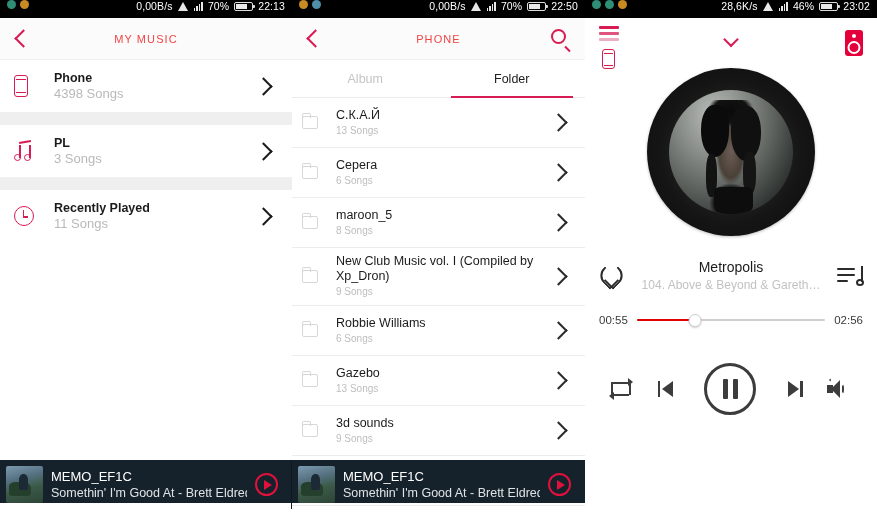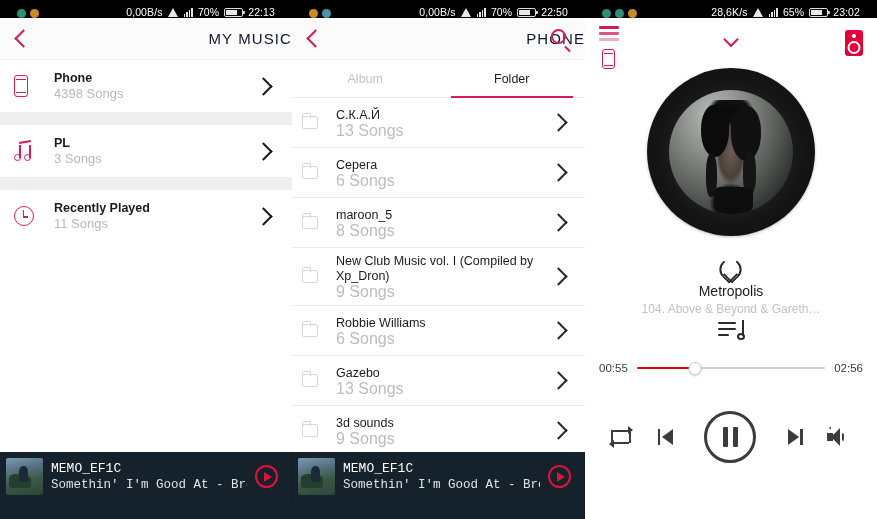--- a/index.html
+++ b/index.html
@@ -11,21 +11,21 @@
   }
   .screen { position: relative; width: 877px; height: 519px; display:flex; }
   .panel { position: relative; height: 519px; background:#fff; overflow:hidden; }
   .panel-left   { width: 292px; }
   .panel-mid    { width: 293px; }
   .panel-right  { width: 292px; }
 
   
   .statusbar {
     height: 18px; background:#000; color:#fff;
-    display:flex; align-items:flex-end; padding:0 17px;
+    display:flex; align-items:flex-start; padding:0 7px;
     font-size: 10.5px; letter-spacing:.1px;
   }
   .sb-left { display:flex; gap:4px; align-items:center; }
   .sb-dot { width:9px; height:9px; border-radius:50%; display:block; }
   .sb-right { margin-left:auto; display:flex; align-items:center; gap:5px; }
   .sb-speed { font-size:10.5px; }
   .sb-wifi { width:11px; height:9px; position:relative; display:inline-block; }
   .sb-wifi:before{
     content:""; position:absolute; left:0; bottom:0; width:0;height:0;
     border-left:5.5px solid transparent; border-right:5.5px solid transparent;
@@ -41,22 +41,22 @@
   .sb-batt:after{content:"";position:absolute;right:-3px;top:2.5px;width:2px;height:3px;background:#ddd;border-radius:0 1px 1px 0;}
   .sb-batt i{display:block;height:100%;width:70%;background:#e8e8e8;}
 
   
   .appbar {
     height: 42px; display:flex; align-items:center;
     background:#fcfbfb; position:relative;
     border-bottom:1px solid #f2f0f0;
   }
   .appbar .title {
-    position:absolute; left:0; right:0; text-align:right;
-    color:#0f172a; font-size:15px; letter-spacing:1.1px;
+    position:absolute; left:0; right:0; text-align:center;
+    color:#ef4444; font-size:11px; letter-spacing:1.1px;
   }
   .ic-back {
     width:34px; height:42px; display:flex; align-items:center; justify-content:center;
     position:relative; z-index:2; margin-left:6px;
   }
   .ic-back:before{
     content:""; width:11px;height:11px;border-left:2px solid #d81b53;border-bottom:2px solid #d81b53;
     transform:rotate(45deg);
   }
   .ic-search{ position:absolute; right:14px; z-index:2; width:20px;height:20px; }
@@ -98,21 +98,21 @@
   .tab.active:after{ content:""; position:absolute; left:12px;right:12px;bottom:0;height:2px;background:#d81b53; }
 
   
   .m-row{ display:flex; align-items:center; min-height:50px; padding:0 14px 0 10px; border-bottom:1px solid #ececec; background:#fff; }
   .m-row.tall{ min-height:58px; }
   .m-ic{ width:34px; display:flex; align-items:center; }
   .i-folder{ width:16px;height:13px;border:1.4px solid #d7d7d7;border-radius:2px;position:relative; }
   .i-folder:before{content:"";position:absolute;left:-1.4px;top:-4px;width:7px;height:4px;border:1.4px solid #d7d7d7;border-bottom:none;border-radius:2px 2px 0 0;}
   .m-txt{ flex:1; padding-right:6px; }
   .m-t1{ font-size:12.5px; color:#1b1b1b; line-height:15px; }
-  .m-t2{ font-size:16px; color:#bdbdbd; line-height:14px; margin-top:1px; }
+  .m-t2{ font-size:10px; color:#bdbdbd; line-height:14px; margin-top:1px; }
 
   
   .p-bar{ height:44px; position:relative; display:flex; align-items:center; }
   .ic-hamb{ position:absolute; left:14px; top:8px; width:20px; }
   .ic-hamb i{ display:block; height:3px; background:#d81b53; border-radius:1px; margin-bottom:3px; }
   .ic-hamb i:nth-child(1){ width:20px; }
   .ic-hamb i:nth-child(2){ width:20px; background:#e0557f; }
   .ic-hamb i:nth-child(3){ width:20px; background:#edaec3; }
   .ic-phone2{ position:absolute; left:17px; top:31px; width:13px;height:20px;border:1.7px solid #d81b53;border-radius:3px; }
   .ic-phone2:before{content:"";position:absolute;left:1px;right:1px;top:2.5px;bottom:2.5px;border-top:1.3px solid #d81b53;border-bottom:1.3px solid #d81b53;}
@@ -141,21 +141,21 @@
       radial-gradient(ellipse 46% 20% at 50% 9%, #0a0a0a 0%, #121212 55%, rgba(20,20,20,0) 72%),
       radial-gradient(ellipse 30% 40% at 50% 45%, #6b5d55 0%, #4a4038 58%, rgba(60,52,46,0) 75%),
       radial-gradient(ellipse 40% 22% at 50% 90%, #090909 0%, #131313 60%, rgba(18,18,18,0) 78%);
   }
   .art .hairL{ position:absolute; left:26%; top:12%; width:22%; height:42%; border-radius:46% 40% 50% 50%; background:#0b0b0b; }
   .art .hairR{ position:absolute; left:50%; top:13%; width:24%; height:44%; border-radius:40% 46% 50% 50%; background:#101010; }
   .art .armL{ position:absolute; left:30%; top:52%; width:9%; height:34%; border-radius:40%; background:#131313; }
   .art .armR{ position:absolute; left:60%; top:50%; width:10%; height:34%; border-radius:40%; background:#151515; }
   .art .skirt{ position:absolute; left:36%; top:78%; width:32%; height:22%; border-radius:18% 18% 30% 30%; background:#0d0d0d; }
 
-  .meta{ display:flex; align-items:center; margin-top:22px; padding:0 14px;flex-direction:column; }
+  .meta{ display:flex; align-items:center; margin-top:22px; padding:0 14px; }
   .ic-heart{ width:26px;height:24px; position:relative; flex:none; }
   .ic-heart:before,.ic-heart:after{
     content:""; position:absolute; top:4px; width:11px;height:16px;
     border:2px solid #2b2b2b; border-radius:11px 11px 0 0;
   }
   .ic-heart:before{ left:2px; border-right:none; transform:rotate(-45deg); border-radius:11px 0 0 0; }
   .ic-heart:after{ left:10px; border-left:none; transform:rotate(45deg); border-radius:0 11px 0 0; }
   .meta-txt{ flex:1; text-align:center; padding:0 6px; overflow:hidden; }
   .m-title{ font-size:14px; color:#1b1b1b; line-height:19px; }
   .m-sub{ font-size:12px; color:#c2c2c2; line-height:17px; white-space:nowrap; overflow:hidden; text-overflow:ellipsis; }
@@ -197,22 +197,22 @@
 
   .ic-vol{ width:26px;height:22px;position:relative; }
   .ic-vol i{ position:absolute; left:0; top:7px; width:6px;height:8px;background:#3c3c3c; }
   .ic-vol s{ position:absolute; left:4px; top:2px; width:0;height:0;border-top:9px solid transparent;border-bottom:9px solid transparent;border-right:9px solid #3c3c3c; }
   .ic-vol b{ position:absolute; border:2px solid #3c3c3c; border-radius:50%; border-left-color:transparent;border-top-color:transparent;border-bottom-color:transparent; }
   .ic-vol b:nth-child(4){ left:13px; top:6px; width:4px;height:10px; }
   .ic-vol b:nth-child(5){ left:15px; top:2px; width:8px;height:18px; }
 
   
   .notifbar{
-    position:absolute; left:0; bottom:0; width:585px; height:67px;
-    background:#15212b; display:flex;font-family:Liberation Mono, monospace;
+    position:absolute; left:0; bottom:16px; width:585px; height:43px;
+    background:#15212b; display:flex;
   }
   .notif{
     width:292px; height:49px; display:flex; align-items:center; gap:8px;
     padding:0 6px 0 6px; position:relative;
   }
   .notif + .notif{ width:293px; }
   .nf-thumb{
     width:37px;height:37px; flex:none; border-radius:2px; overflow:hidden;
     background:linear-gradient(165deg,#7c9ab0 0%,#54707f 35%,#3c5a48 60%,#2c4436 100%);
     position:relative;
@@ -435,21 +435,21 @@
       </div>
       <div class="sb-right">
         <span class="sb-speed">28,6K/s</span>
         <span class="sb-wifi"></span>
         <span class="sb-sig">
             <i></i>
             <i></i>
             <i></i>
             <i></i>
           </span>
-        <span class="sb-speed">65%</span>
+        <span class="sb-speed">46%</span>
         <span class="sb-batt">
             <i></i>
           </span>
         <span class="sb-speed">23:02</span>
       </div>
     </div>
 
     <div class="p-bar">
       <div class="ic-hamb">
           <i></i>

